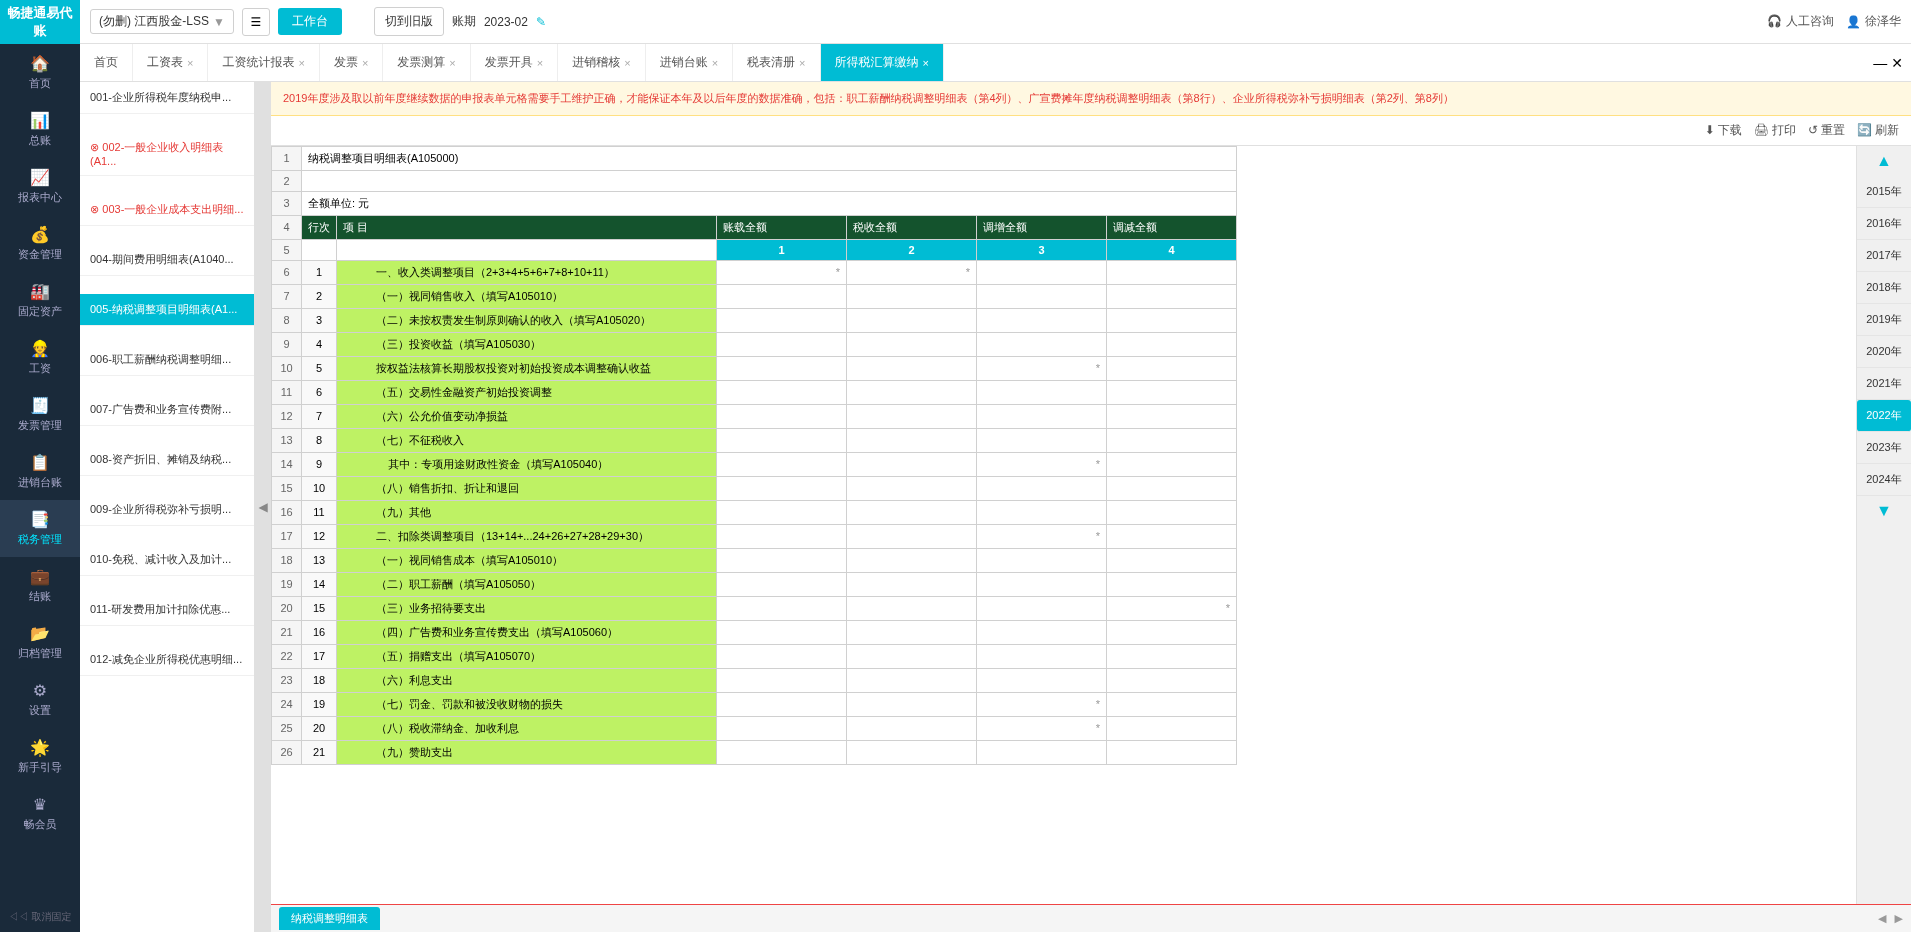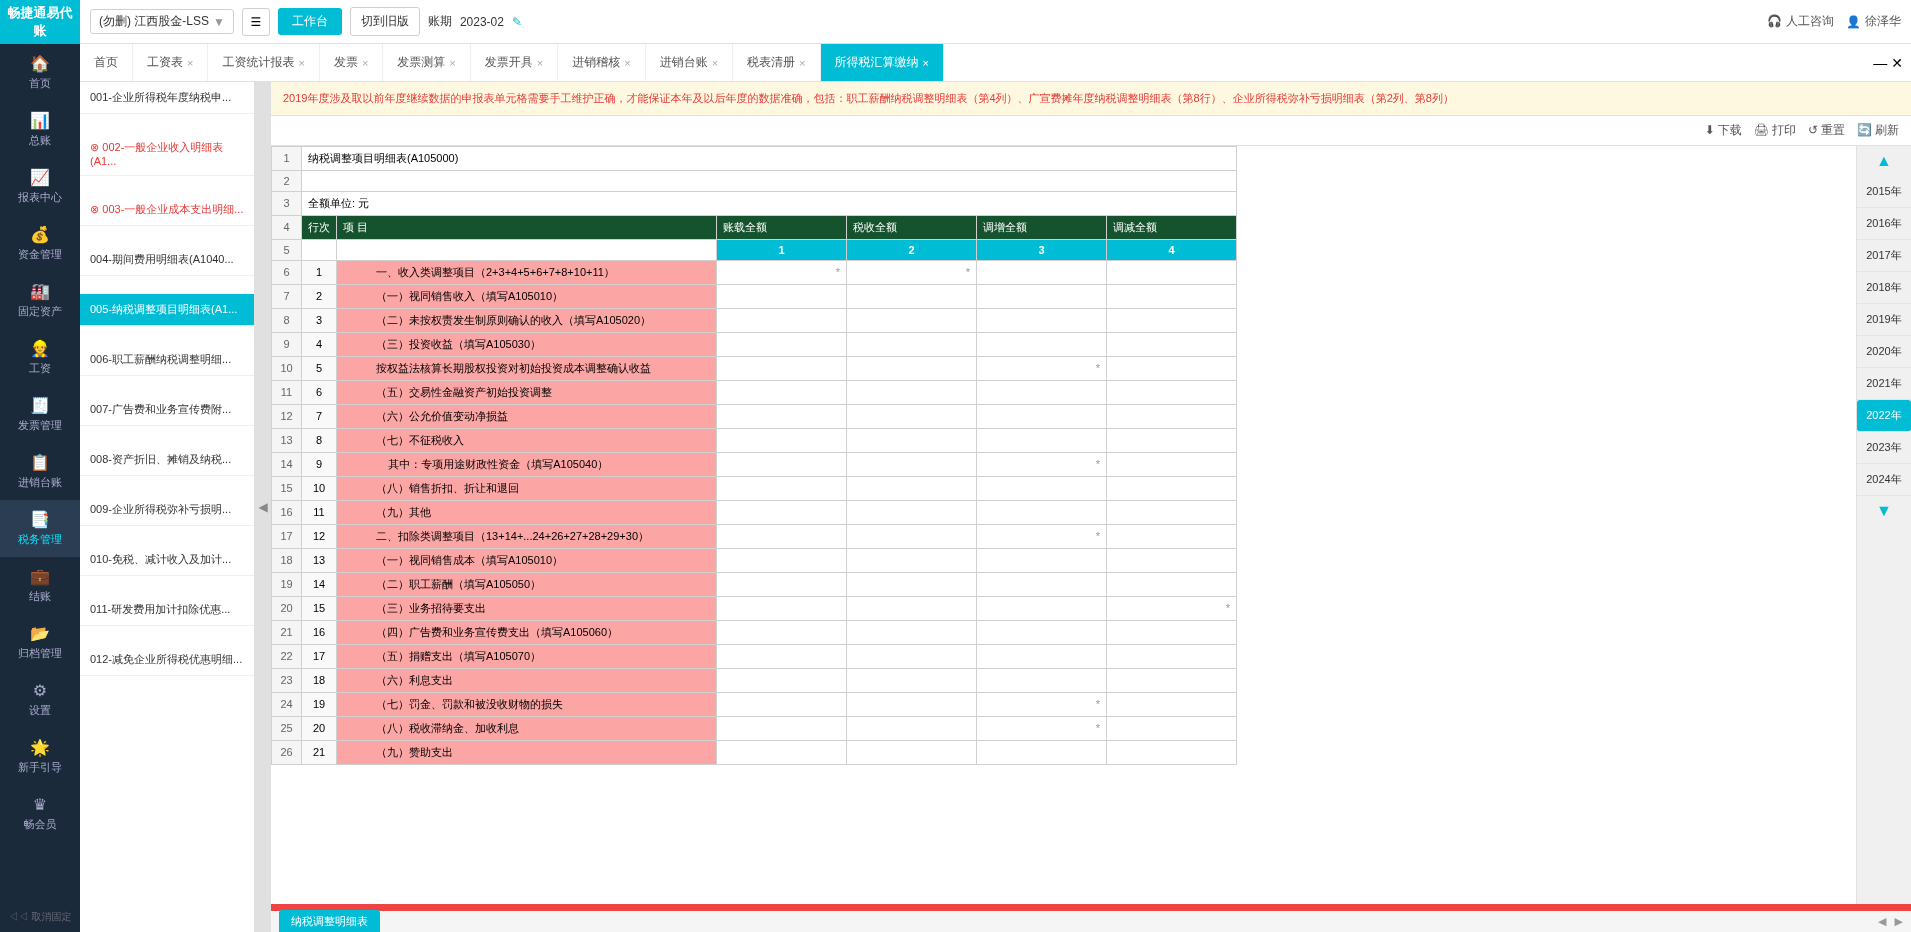--- a/index.html
+++ b/index.html
@@ -15,21 +15,21 @@
 
     
     .main-area { flex: 1; display: flex; flex-direction: column; overflow: hidden; }
 
     
     .top-bar { background: #fff; height: 44px; display: flex; align-items: center; padding: 0 10px; border-bottom: 1px solid #e0e0e0; gap: 8px; flex-shrink: 0; }
     .company-select { display: flex; align-items: center; gap: 4px; border: 1px solid #d0d0d0; border-radius: 3px; padding: 3px 8px; font-size: 12px; cursor: pointer; color: #333; }
     .company-select .arrow { color: #999; }
     .icon-btn { width: 28px; height: 28px; border: 1px solid #d0d0d0; border-radius: 3px; display: flex; align-items: center; justify-content: center; cursor: pointer; background: #fff; }
     .work-btn { background: #00bcd4; color: #fff; border: none; border-radius: 3px; padding: 5px 14px; cursor: pointer; font-size: 12px; }
-    .old-ver-btn { background: #fff; color: #333; border: 1px solid #d0d0d0; border-radius: 3px; padding: 5px 10px; cursor: pointer; font-size: 12px; }
+    .old-ver-btn { background: #fff; color: #333; border: 1px solid #d0d0d0; border-radius: 3px; padding: 5px 10px; cursor: pointer; font-size: 12px; margin-left: 24px; }
     .period-label { font-size: 12px; color: #333; }
     .top-bar-right { margin-left: auto; display: flex; align-items: center; gap: 12px; font-size: 12px; color: #555; }
     .top-bar-right .user { display: flex; align-items: center; gap: 4px; cursor: pointer; }
 
     
     .tab-bar { background: #fff; display: flex; align-items: center; border-bottom: 1px solid #e0e0e0; flex-shrink: 0; overflow-x: auto; }
     .tab { padding: 10px 14px; font-size: 12px; color: #555; cursor: pointer; border-right: 1px solid #eee; white-space: nowrap; display: flex; align-items: center; gap: 4px; }
     .tab.active { background: #00bcd4; color: #fff; }
     .tab .close { color: #aaa; font-size: 11px; cursor: pointer; }
     .tab.active .close { color: #fff; }
@@ -58,35 +58,35 @@
     .table-area { flex: 1; overflow: auto; background: #fff; display: flex; }
     .table-container { flex: 1; overflow: auto; }
 
     
     .spreadsheet { border-collapse: collapse; font-size: 11px; min-width: 900px; }
     .spreadsheet th, .spreadsheet td { border: 1px solid #d0d0d0; padding: 4px 6px; white-space: nowrap; }
     .spreadsheet .row-num { background: #f5f5f5; text-align: center; width: 30px; color: #666; }
     .spreadsheet .header-row th { background: #14532d; color: #fff; text-align: left; font-weight: normal; }
     .spreadsheet .sub-header th { background: #00bcd4; color: #fff; text-align: center; }
     .spreadsheet td.hang-num { text-align: center; background: #f9f9f9; }
-    .spreadsheet td.item-label { background: #fca5a5; padding-left: 39px; }
+    .spreadsheet td.item-label { background: #bef264; padding-left: 39px; }
     .spreadsheet td.data-cell { text-align: right; min-width: 120px; }
     .spreadsheet td.data-cell-star { text-align: right; color: #999; }
 
     
     .right-panel { width: 55px; background: #f0f0f0; border-left: 1px solid #e0e0e0; display: flex; flex-direction: column; align-items: center; overflow-y: auto; flex-shrink: 0; }
     .year-nav-up, .year-nav-down { cursor: pointer; color: #00bcd4; font-size: 16px; padding: 6px; }
     .year-item { padding: 8px 4px; font-size: 11px; color: #333; cursor: pointer; text-align: center; width: 100%; border-bottom: 1px solid #e5e5e5; }
     .year-item.active { background: #00bcd4; color: #fff; border-radius: 3px; }
 
     
     .collapse-handle { width: 16px; background: #e0e0e0; display: flex; align-items: center; justify-content: center; cursor: pointer; color: #888; flex-shrink: 0; font-size: 12px; }
 
     
-    .bottom-bar { height: 28px; background: #f5f5f5; border-top: 7px solid #ef4444; display: flex; align-items: center; padding: 0 8px; gap: 4px; flex-shrink: 0; }
+    .bottom-bar { height: 28px; background: #f5f5f5; border-top: 1px solid #ef4444; display: flex; align-items: center; padding: 0 8px; gap: 4px; flex-shrink: 0; }
     .sheet-tab { padding: 4px 12px; background: #00bcd4; color: #fff; font-size: 11px; border-radius: 3px 3px 0 0; cursor: pointer; }
     .bottom-bar-right { margin-left: auto; display: flex; gap: 8px; font-size: 11px; color: #999; }
   </style>
 </head>
 <body>
 
 <div class="sidebar">
   <div class="sidebar-logo">畅捷通易代账</div>
   <div class="sidebar-item">
     <span class="sidebar-icon">🏠</span>

